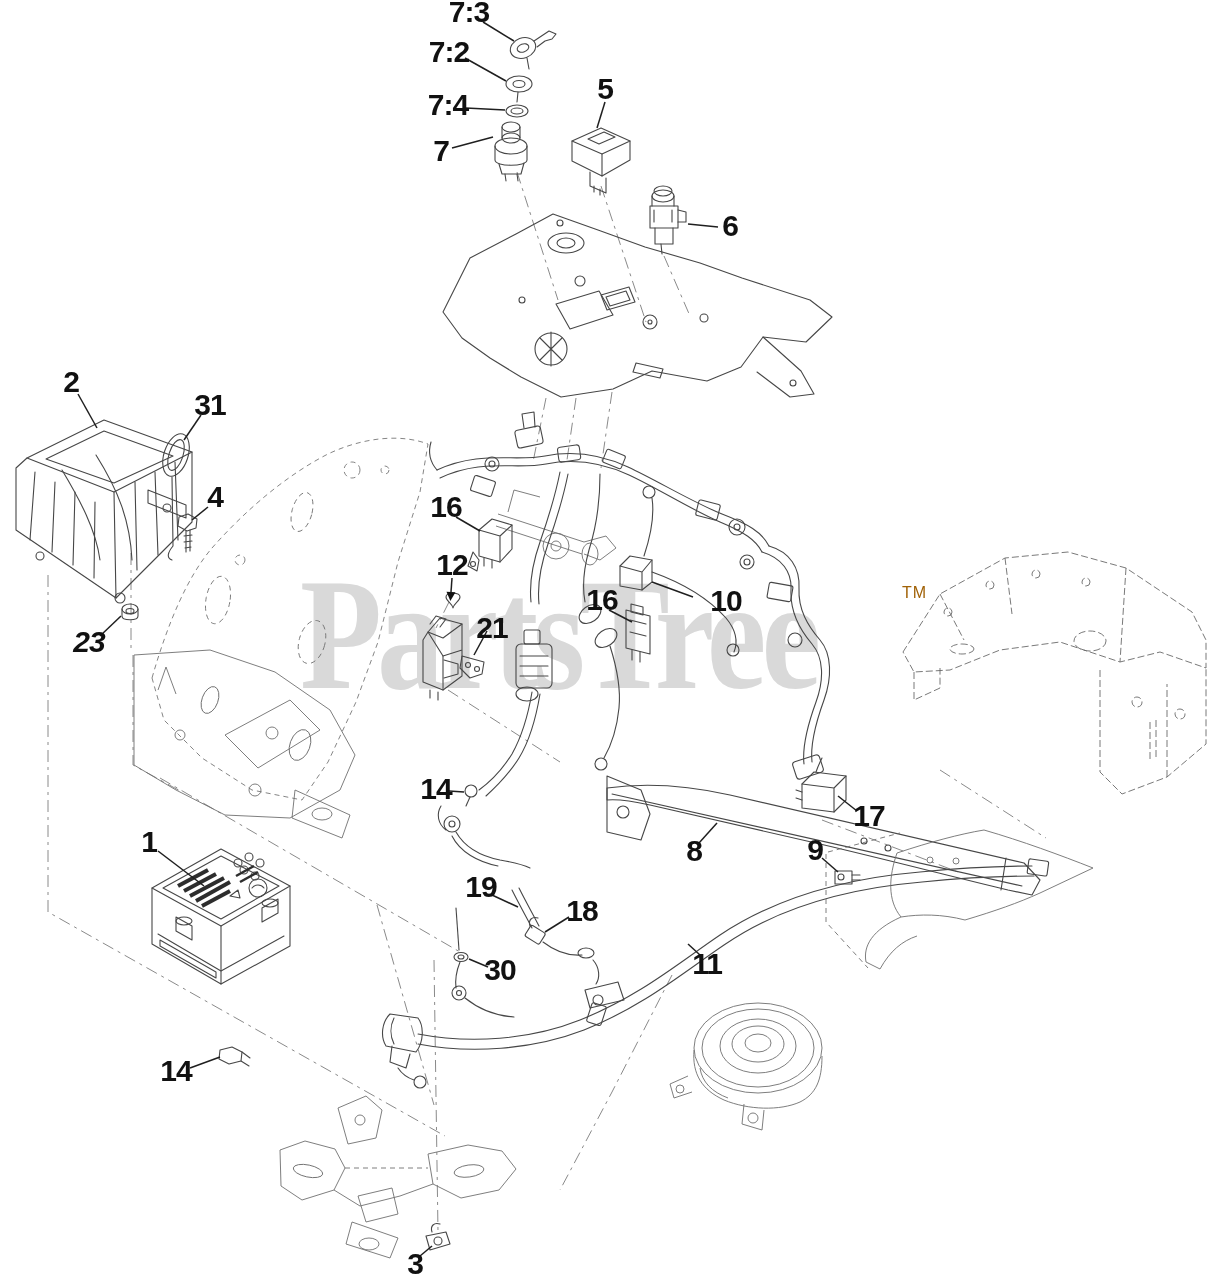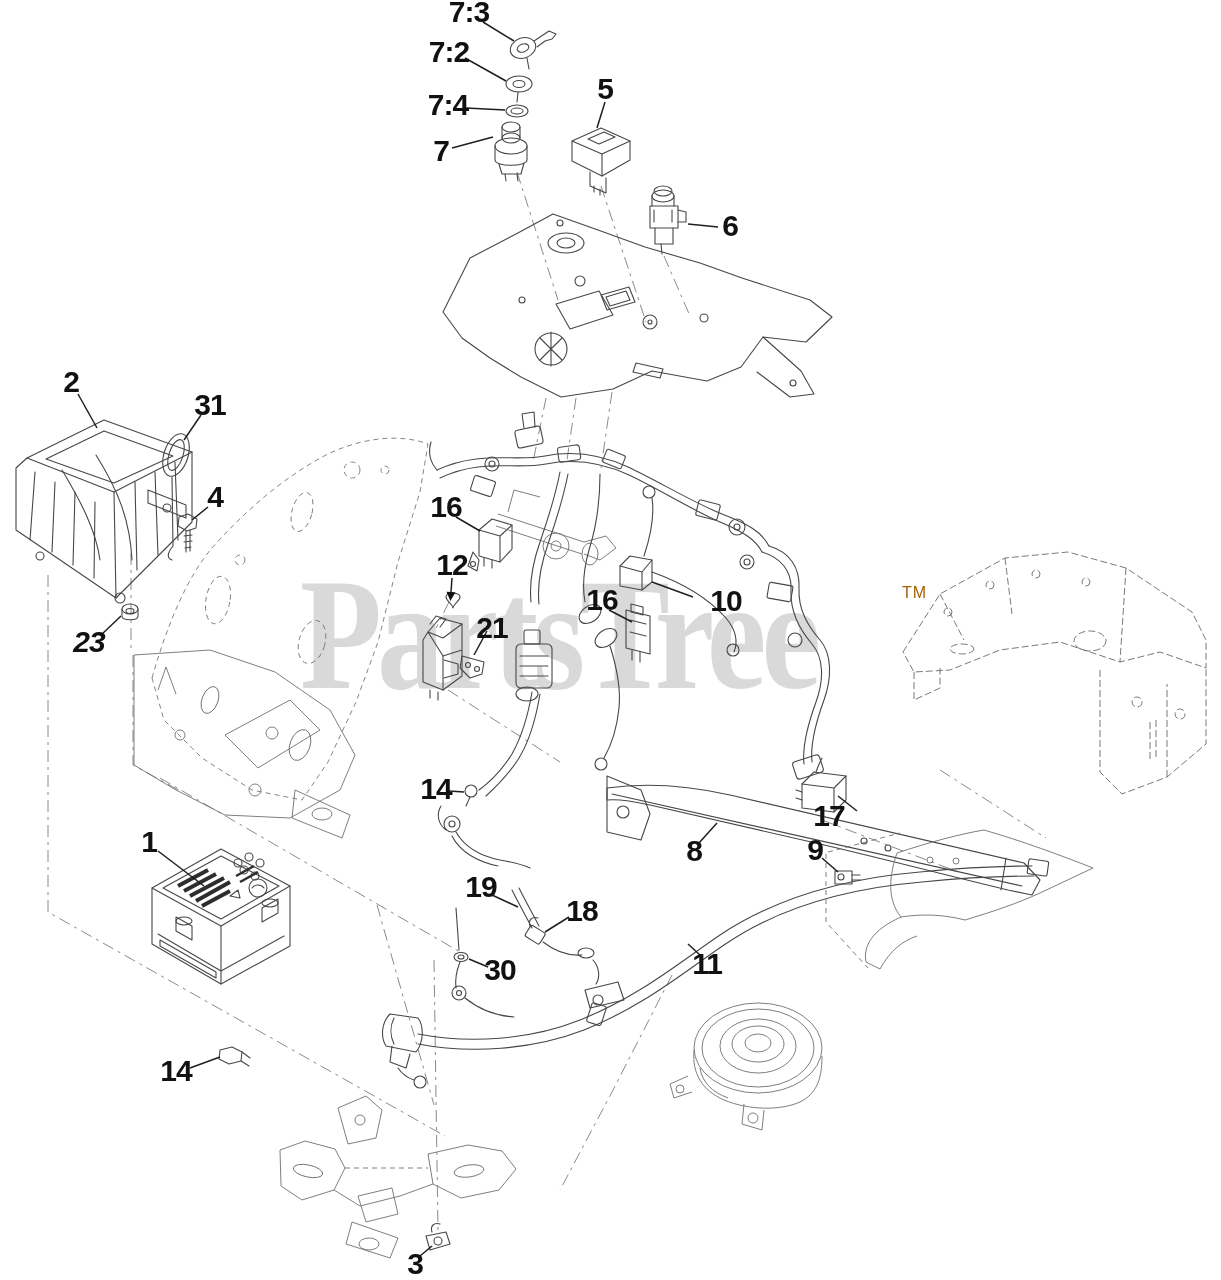--- a/index.html
+++ b/index.html
@@ -491,21 +491,21 @@
       <div class="callout" style="left: 89px; top: 643px; font-style: italic;">23</div>
       <div class="callout" style="left: 446px; top: 508px;">16</div>
       <div class="callout" style="left: 452px; top: 566px;">12</div>
       <div class="callout" style="left: 492px; top: 621px; margin-top: 8px;">21</div>
       <div class="callout" style="left: 602px; top: 601px;">16</div>
       <div class="callout" style="left: 726px; top: 602px;">10</div>
       <div class="callout" style="left: 149px; top: 843px;">1</div>
       <div class="callout" style="left: 436px; top: 790px;">14</div>
       <div class="callout" style="left: 694px; top: 852px;">8</div>
       <div class="callout" style="left: 815px; top: 851px;">9</div>
-      <div class="callout" style="left: 829px; top: 817px;">17</div>
+      <div class="callout" style="left: 869px; top: 817px;">17</div>
       <div class="callout" style="left: 481px; top: 888px;">19</div>
       <div class="callout" style="left: 582px; top: 912px;">18</div>
       <div class="callout" style="left: 500px; top: 971px;">30</div>
       <div class="callout" style="left: 707px; top: 965px;">11</div>
       <div class="callout" style="left: 176px; top: 1072px;">14</div>
       <div class="callout" style="left: 415px; top: 1265px;">3</div>
     </div>
 </div>
 
 </body></html>

